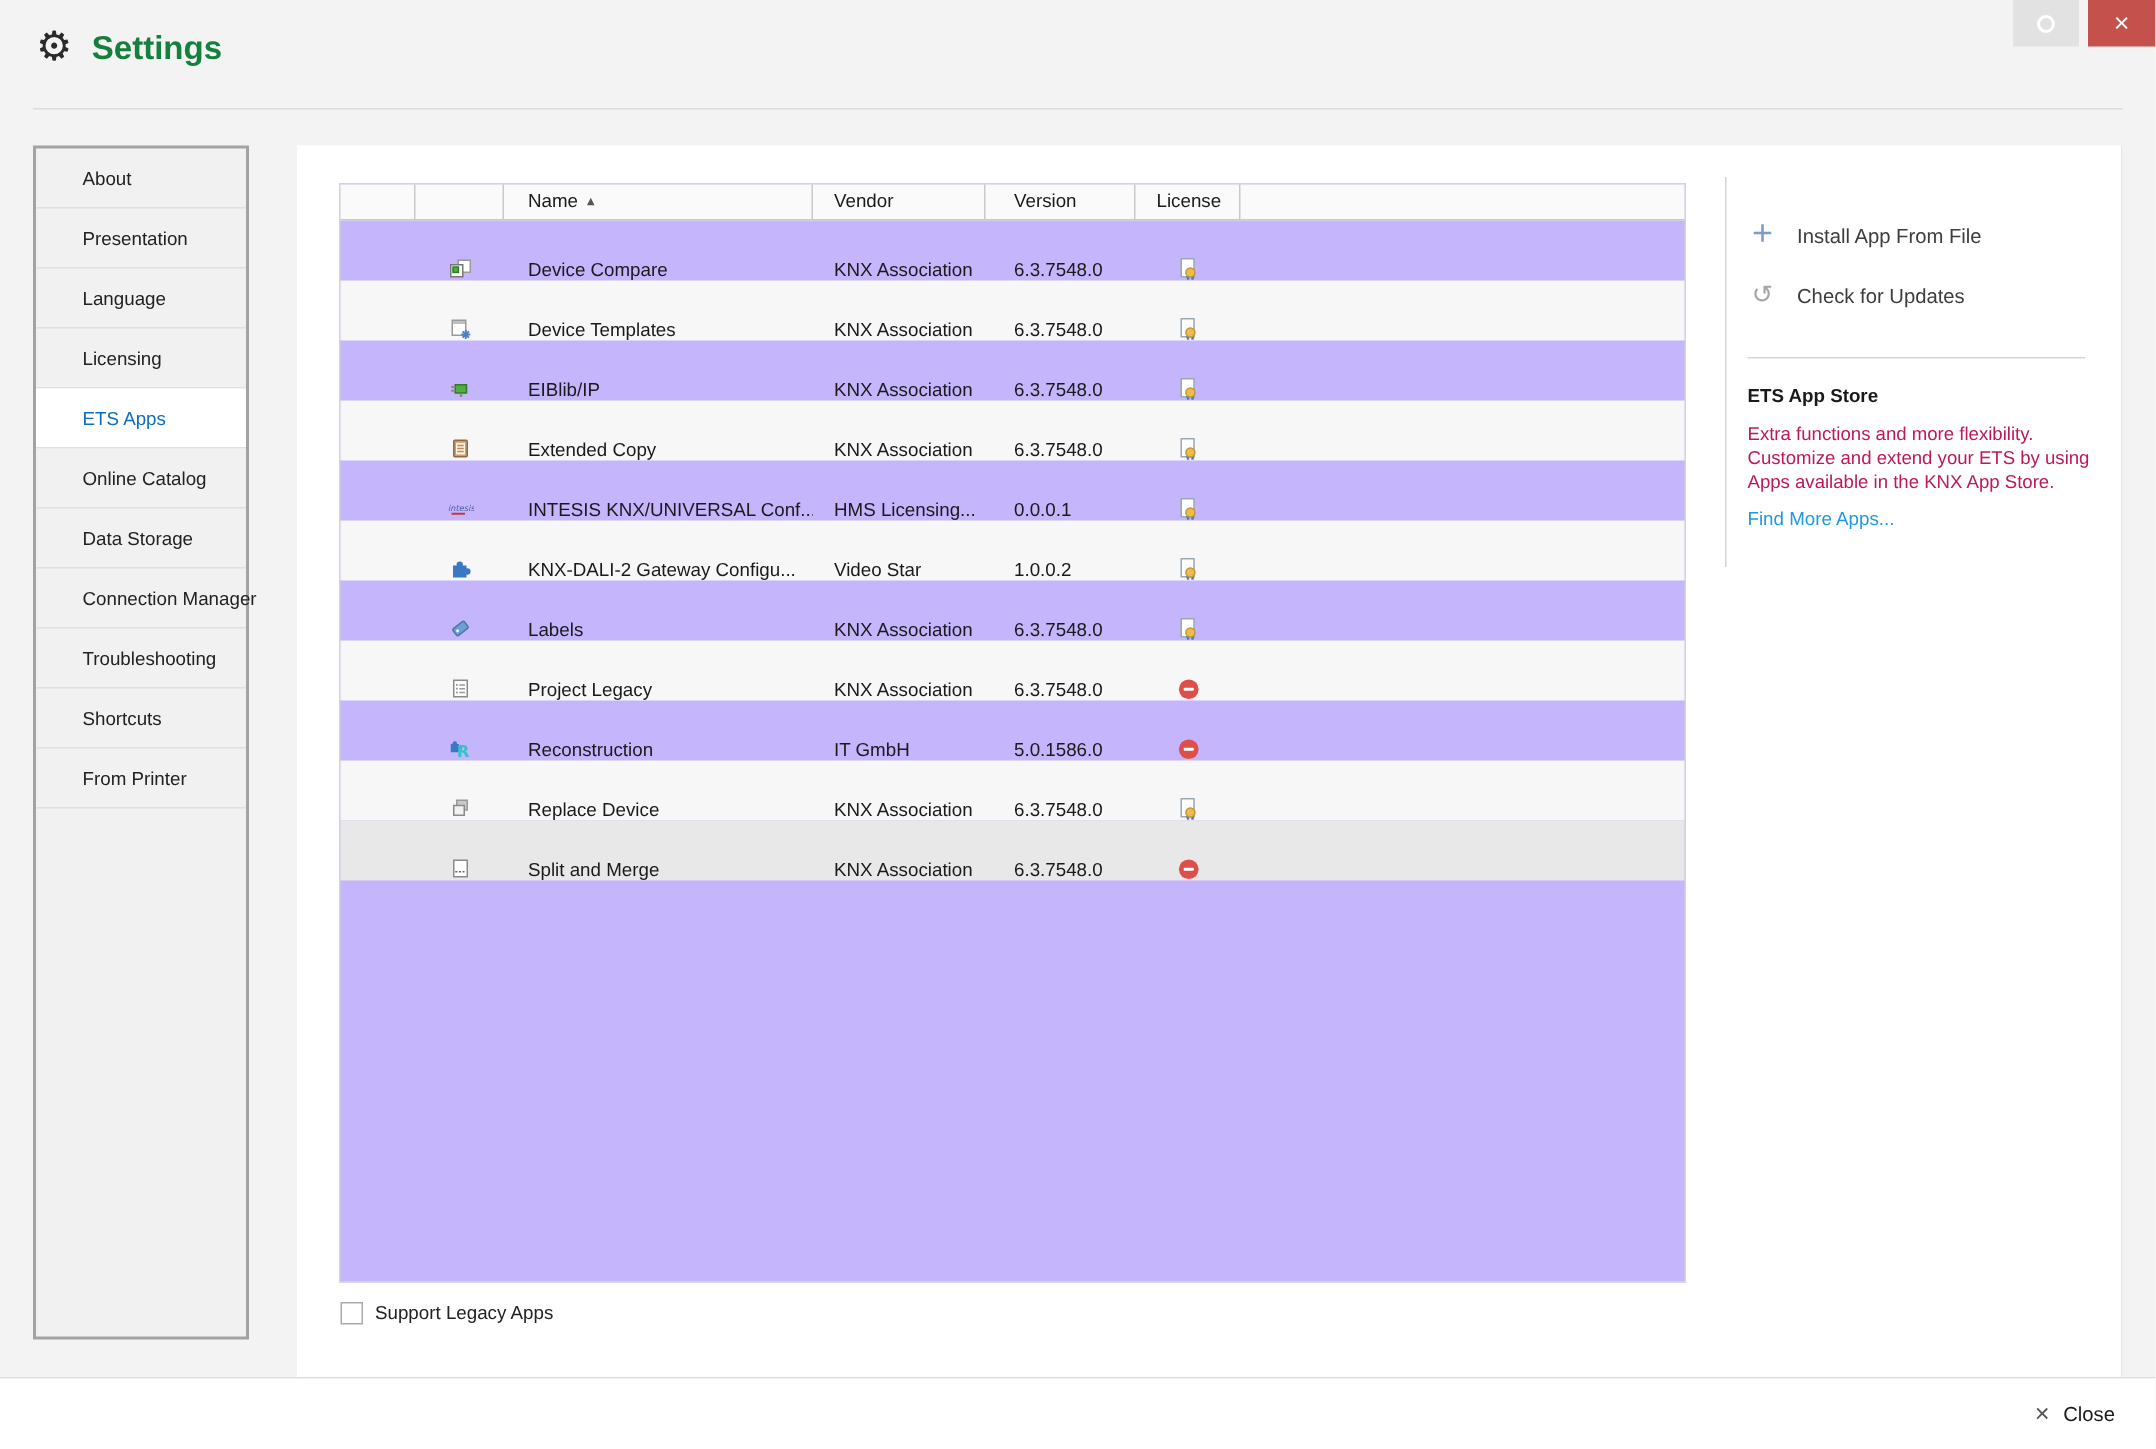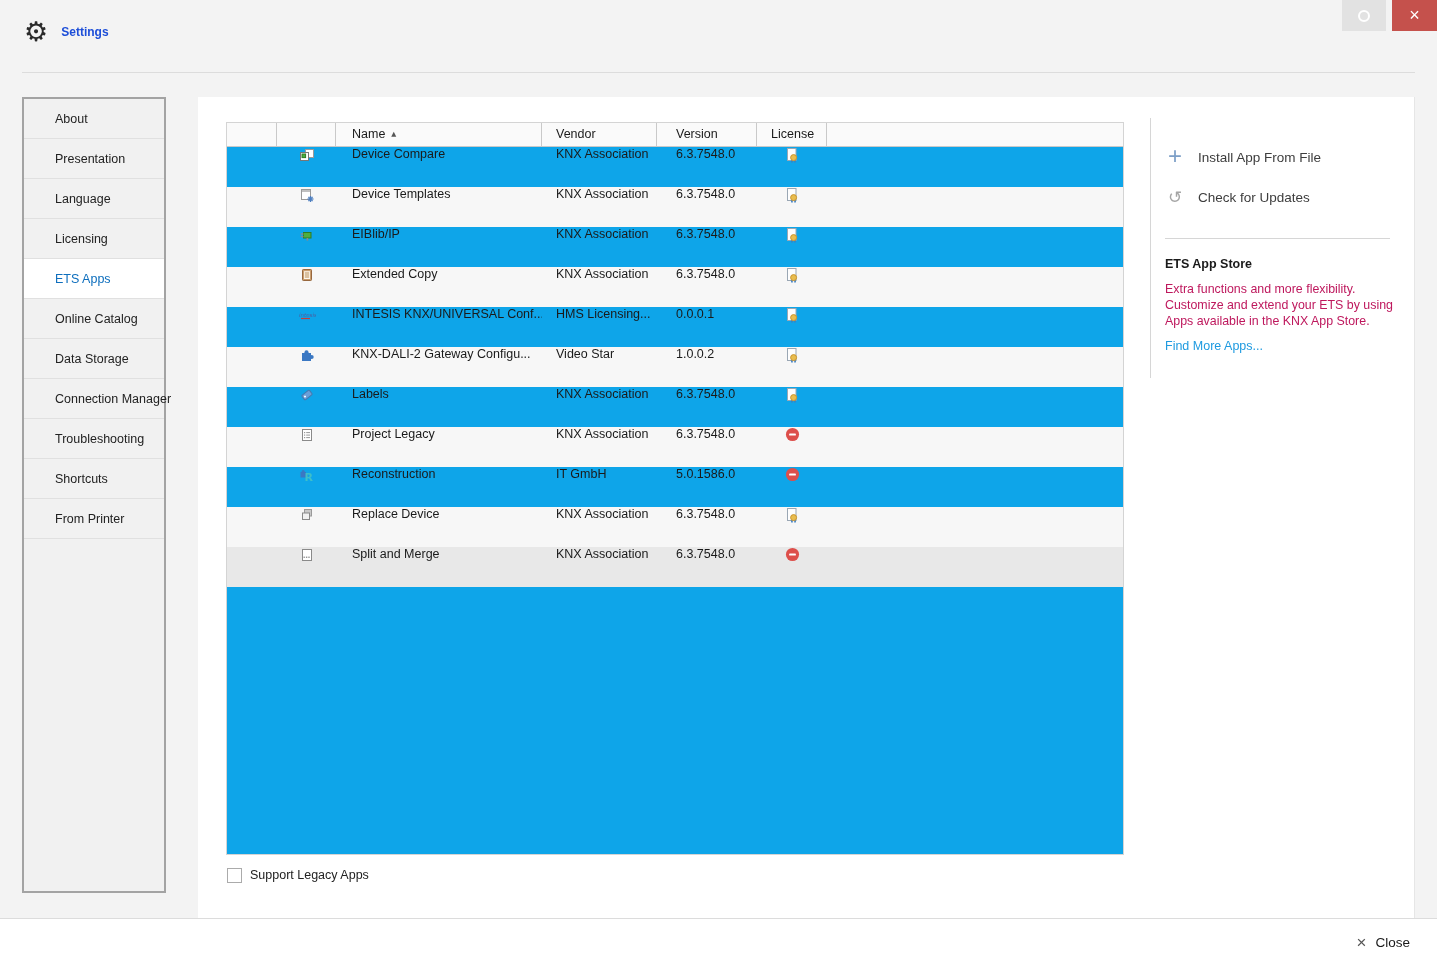--- a/index.html
+++ b/index.html
@@ -6,47 +6,47 @@
     --accent:#0d6ebd; --link:#1e9ae0; --action-blue:#7d9fc7;
     --blocked-red:#dd4f4b; --close-red:#c5514c;
   }
   *{box-sizing:border-box}
   body{margin:0;background:#f3f3f3;font-family:"Liberation Sans",sans-serif;color:#1a1a1a}
   #app{position:relative;width:1437px;height:966px;overflow:hidden;background:#f3f3f3}
 
   
   .header{position:absolute;left:24px;top:18px;display:flex;align-items:center;gap:13px}
   .gear{font-family:"DejaVu Sans",sans-serif;font-size:27px;line-height:1;color:#2a2a2a}
-  .app-title{font-size:12px;font-weight:600;color:#1d4ed8}
+  .app-title{font-size:22px;font-weight:600;color:#15803d}
   .tb-circle{position:absolute;left:1342px;top:0;width:44px;height:31px;background:#e2e2e2;
     display:flex;align-items:center;justify-content:center;cursor:pointer}
   .ring{width:12px;height:12px;border:2px solid #fff;border-radius:50%}
   .tb-close{position:absolute;left:1392px;top:0;width:45px;height:31px;background:var(--close-red);
     color:#fff;font-size:18px;display:flex;align-items:center;justify-content:center;cursor:pointer}
   .divider-top{position:absolute;left:22px;top:72px;width:1393px;height:1px;background:#dcdcdc}
 
   
   .sidebar{position:absolute;left:22px;top:97px;width:144px;height:796px;background:#f1f1f1;
     border:2px solid #a3a3a3}
   .side-item{height:40px;line-height:40px;padding-left:31px;font-size:12.5px;color:#222;
     border-bottom:1px solid #e0e0e0;cursor:pointer;white-space:nowrap}
   .side-item.active{background:#fff;color:var(--accent)}
 
   
   .main{position:absolute;left:198px;top:97px;width:1217px;height:821px;background:#fff;
     border-right:1px solid #e6e6e6}
 
   
-  .table{position:absolute;left:28px;top:25px;width:898px;height:733px;border:1px solid #d4d4d4;background:#0ea5e9}
+  .table{position:absolute;left:28px;top:25px;width:898px;height:733px;border:1px solid #d4d4d4;background:#c4b5fd}
   .thead{display:flex;height:24px;background:#fafafa;border-bottom:1px solid #c9c9c9}
   .th{font-size:12.5px;line-height:23px;border-right:1px solid #c9c9c9;overflow:hidden;white-space:nowrap}
   .c0{width:50px}.c1{width:59px}.c2{width:206px;padding-left:16px}.c3{width:115px;padding-left:14px}
   .c4{width:100px;padding-left:19px}.c5{width:70px;padding-left:14px}.c6{flex:1;border-right:none}
   .sort{font-family:"DejaVu Sans",sans-serif;font-size:6.5px;color:#555;margin-left:6px;position:relative;top:-2px}
-  .trow{display:flex;height:40px;align-items:flex-start;font-size:12.5px;cursor:pointer}
+  .trow{display:flex;height:40px;align-items:flex-end;font-size:12.5px;cursor:pointer}
   .trow:nth-child(even){background:#f7f7f7}
   .trow.selected{background:#e8e8e8}
   .td{overflow:hidden;white-space:nowrap}
   .td0{width:50px}.td1{width:59px;text-align:center}.td2{width:206px;padding-left:16px}
   .td3{width:115px;padding-left:14px}.td4{width:100px;padding-left:19px}
   .td5{width:70px;text-align:center}
   .td1 svg,.td5 svg{vertical-align:middle}
 
   
   .checkbox-row{position:absolute;left:29px;top:771px;display:flex;align-items:flex-start;gap:8px}

